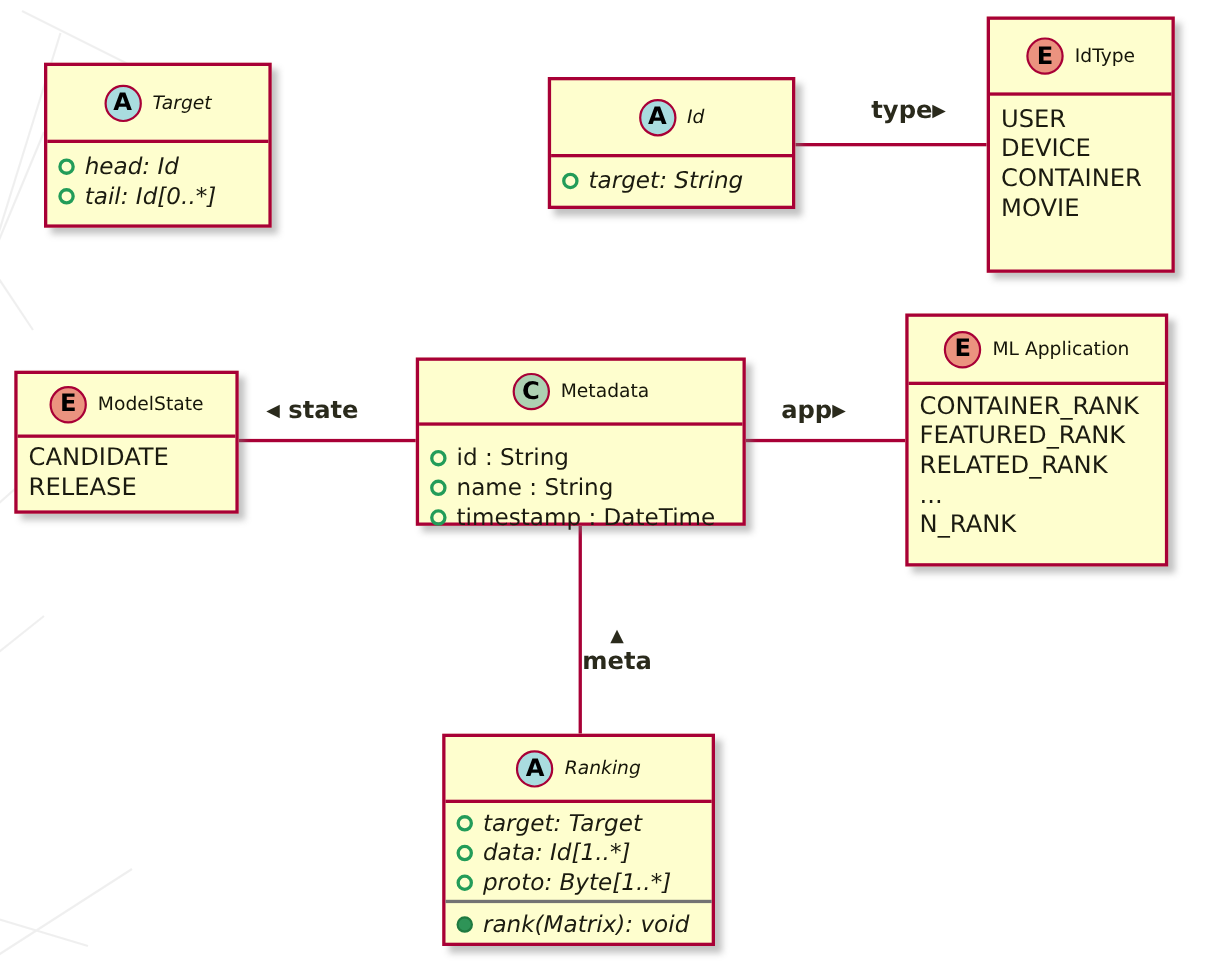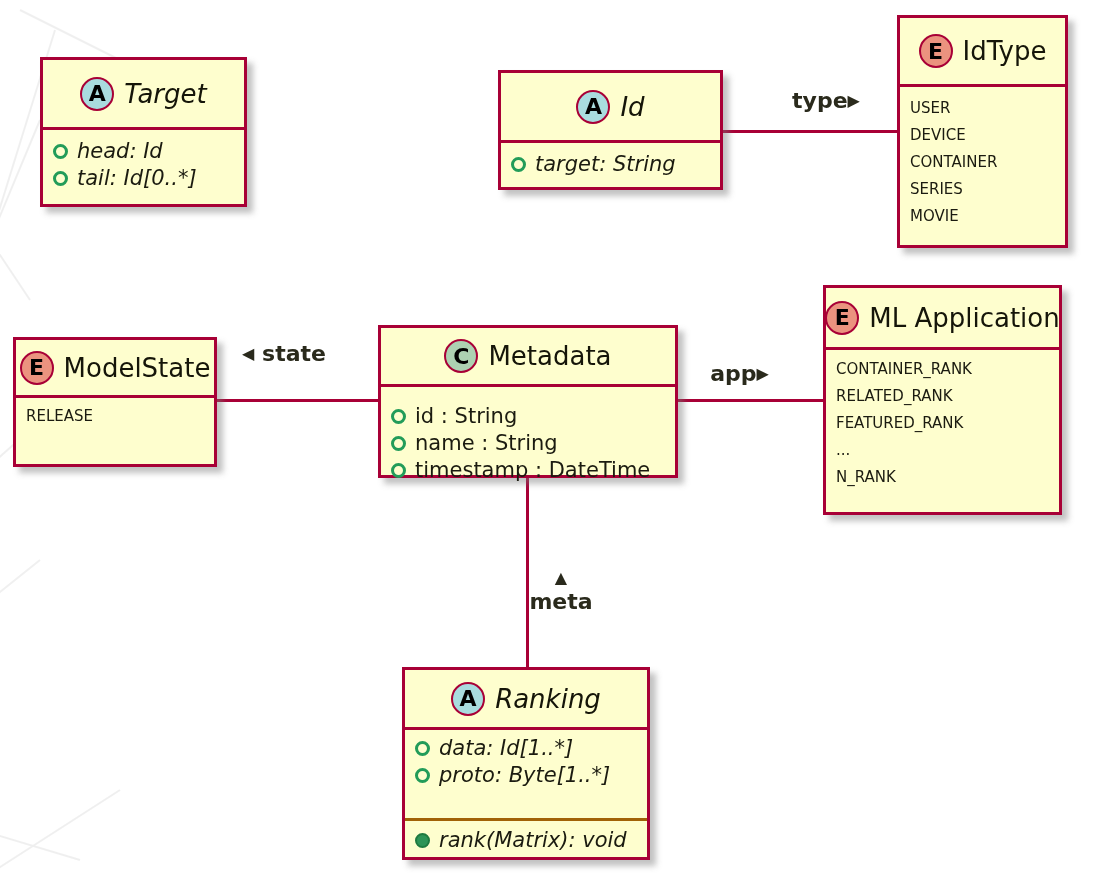--- a/index.html
+++ b/index.html
@@ -18,32 +18,32 @@
     border-bottom:3px solid #A80036;box-sizing:border-box;
   }
   .spot{
     width:34px;height:34px;border-radius:50%;border:2px solid #A80036;
     display:flex;align-items:center;justify-content:center;
     font-weight:bold;font-size:22px;color:#000;flex:0 0 auto;box-sizing:border-box;
   }
   .spot-a{background:#A9DCDF;}
   .spot-c{background:#ADD1B2;}
   .spot-e{background:#EB937F;}
-  .title{font-size:26px;color:#151509;white-space:nowrap;}
+  .title{font-size:17px;color:#151509;white-space:nowrap;}
   .em{font-style:italic;}
   .section{box-sizing:border-box;padding:8px 10px 4px 10px;}
-  .methods{border-top:3px solid #a16207;}
+  .methods{border-top:3px solid #737373;}
   .member{
     display:flex;align-items:center;gap:9px;
     font-size:21px;line-height:27px;color:#1b1b10;white-space:nowrap;
   }
   .bullet{flex:0 0 auto;box-sizing:border-box;border-radius:50%;}
   .bullet-hollow{width:15px;height:15px;border:3px solid #229C59;background:transparent;}
   .bullet-filled{width:15px;height:15px;background:#2E9457;border:2px solid #1f7a40;}
-  .enum-row{font-size:15px;line-height:27px;color:#1b1b10;white-space:nowrap;}
+  .enum-row{font-size:22px;line-height:27px;color:#1b1b10;white-space:nowrap;}
   .edge{position:absolute;background:#A80036;z-index:1;}
   .edge-label{
     position:absolute;z-index:3;text-align:center;
     font-size:22px;font-weight:bold;color:#2a2a1c;white-space:nowrap;
   }
   .arrow-glyph{font-size:16px;position:relative;top:-2px;}
   .meta-label{display:flex;flex-direction:column;align-items:center;line-height:24px;}
   .meta-label .arrow-glyph{top:0;}
 </style>
 </head>
@@ -63,21 +63,21 @@
 </svg>
 
 <div class="edge" style="left:723px;top:130px;width:174px;height:3px;"></div>
 <div class="edge" style="left:217px;top:399px;width:161px;height:3px;"></div>
 <div class="edge" style="left:678px;top:399px;width:145px;height:3px;"></div>
 <div class="edge" style="left:526px;top:478px;width:3px;height:189px;"></div>
 
 <div class="edge-label" style="left:723px;top:88px;width:206px;">
   <span>type</span><span class="arrow-glyph">▶</span>
 </div>
-<div class="edge-label" style="left:217px;top:341px;width:134px;">
+<div class="edge-label" style="left:217px;top:361px;width:134px;">
   <span class="arrow-glyph">◀</span> <span>state</span>
 </div>
 <div class="edge-label" style="left:678px;top:361px;width:123px;">
   <span>app</span><span class="arrow-glyph">▶</span>
 </div>
 <div class="edge-label meta-label" style="left:516px;top:566px;width:90px;">
   <span class="arrow-glyph">▲</span>
   <span>meta</span>
 </div>
 
@@ -113,31 +113,31 @@
 
 <div class="uml-box" style="left:897px;top:15px;width:171px;height:233px;">
   <div class="box-header" style="height:69px;">
     <span class="spot spot-e">E</span>
     <span class="title">IdType</span>
   </div>
   <div class="section">
     <div class="enum-row">USER</div>
     <div class="enum-row">DEVICE</div>
     <div class="enum-row">CONTAINER</div>
-    <div class="enum-row">SERIES</div>
     <div class="enum-row">MOVIE</div>
   </div>
 </div>
 
 <div class="uml-box" style="left:13px;top:337px;width:204px;height:130px;">
   <div class="box-header" style="height:58px;">
     <span class="spot spot-e">E</span>
     <span class="title">ModelState</span>
   </div>
   <div class="section" style="padding-top:5px;">
+    <div class="enum-row">CANDIDATE</div>
     <div class="enum-row">RELEASE</div>
   </div>
 </div>
 
 <div class="uml-box" style="left:378px;top:325px;width:300px;height:153px;">
   <div class="box-header" style="height:59px;">
     <span class="spot spot-c">C</span>
     <span class="title">Metadata</span>
   </div>
   <div class="section" style="padding-top:16px;">
@@ -156,35 +156,39 @@
   </div>
 </div>
 
 <div class="uml-box" style="left:823px;top:285px;width:239px;height:230px;">
   <div class="box-header" style="height:62px;">
     <span class="spot spot-e">E</span>
     <span class="title">ML Application</span>
   </div>
   <div class="section" style="padding-top:6px;">
     <div class="enum-row">CONTAINER_RANK</div>
+    <div class="enum-row">FEATURED_RANK</div>
     <div class="enum-row">RELATED_RANK</div>
-    <div class="enum-row">FEATURED_RANK</div>
     <div class="enum-row">...</div>
     <div class="enum-row">N_RANK</div>
   </div>
 </div>
 
 <div class="uml-box" style="left:402px;top:667px;width:248px;height:193px;">
   <div class="box-header" style="height:60px;">
     <span class="spot spot-a">A</span>
     <span class="title em">Ranking</span>
   </div>
   <div class="section" style="height:88px;padding-top:5px;">
     <div class="member em">
       <span class="bullet bullet-hollow"></span>
+      <span>target: Target</span>
+    </div>
+    <div class="member em">
+      <span class="bullet bullet-hollow"></span>
       <span>data: Id[1..*]</span>
     </div>
     <div class="member em">
       <span class="bullet bullet-hollow"></span>
       <span>proto: Byte[1..*]</span>
     </div>
   </div>
   <div class="section methods" style="padding-top:6px;">
     <div class="member em">
       <span class="bullet bullet-filled"></span>

